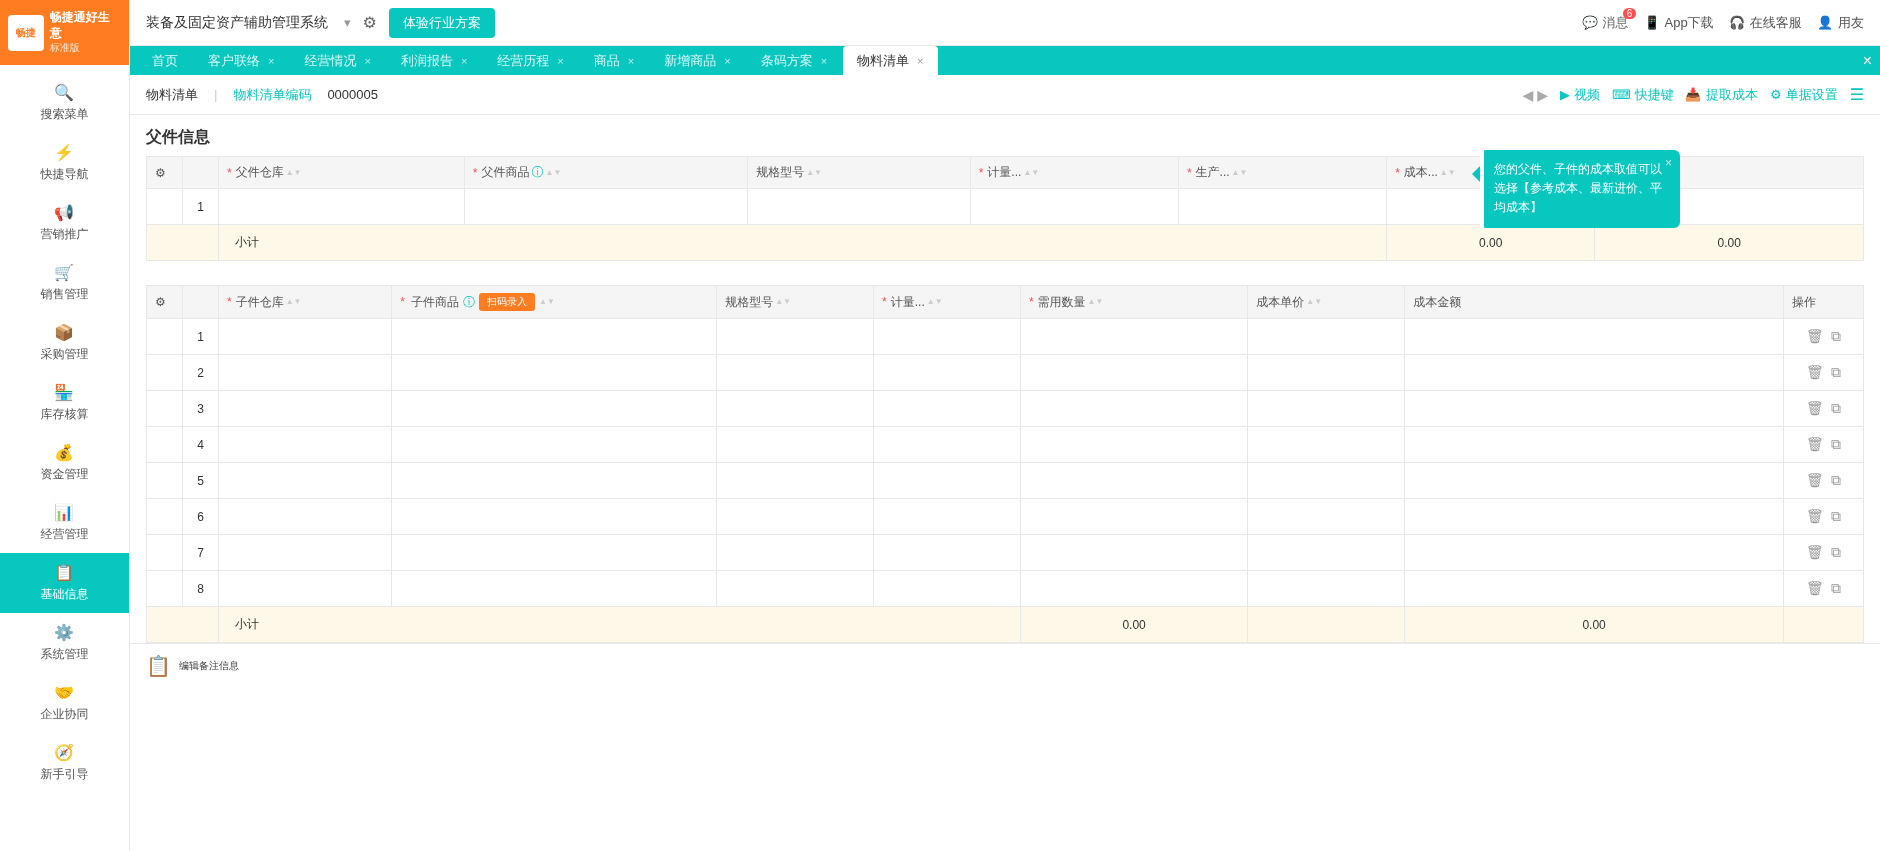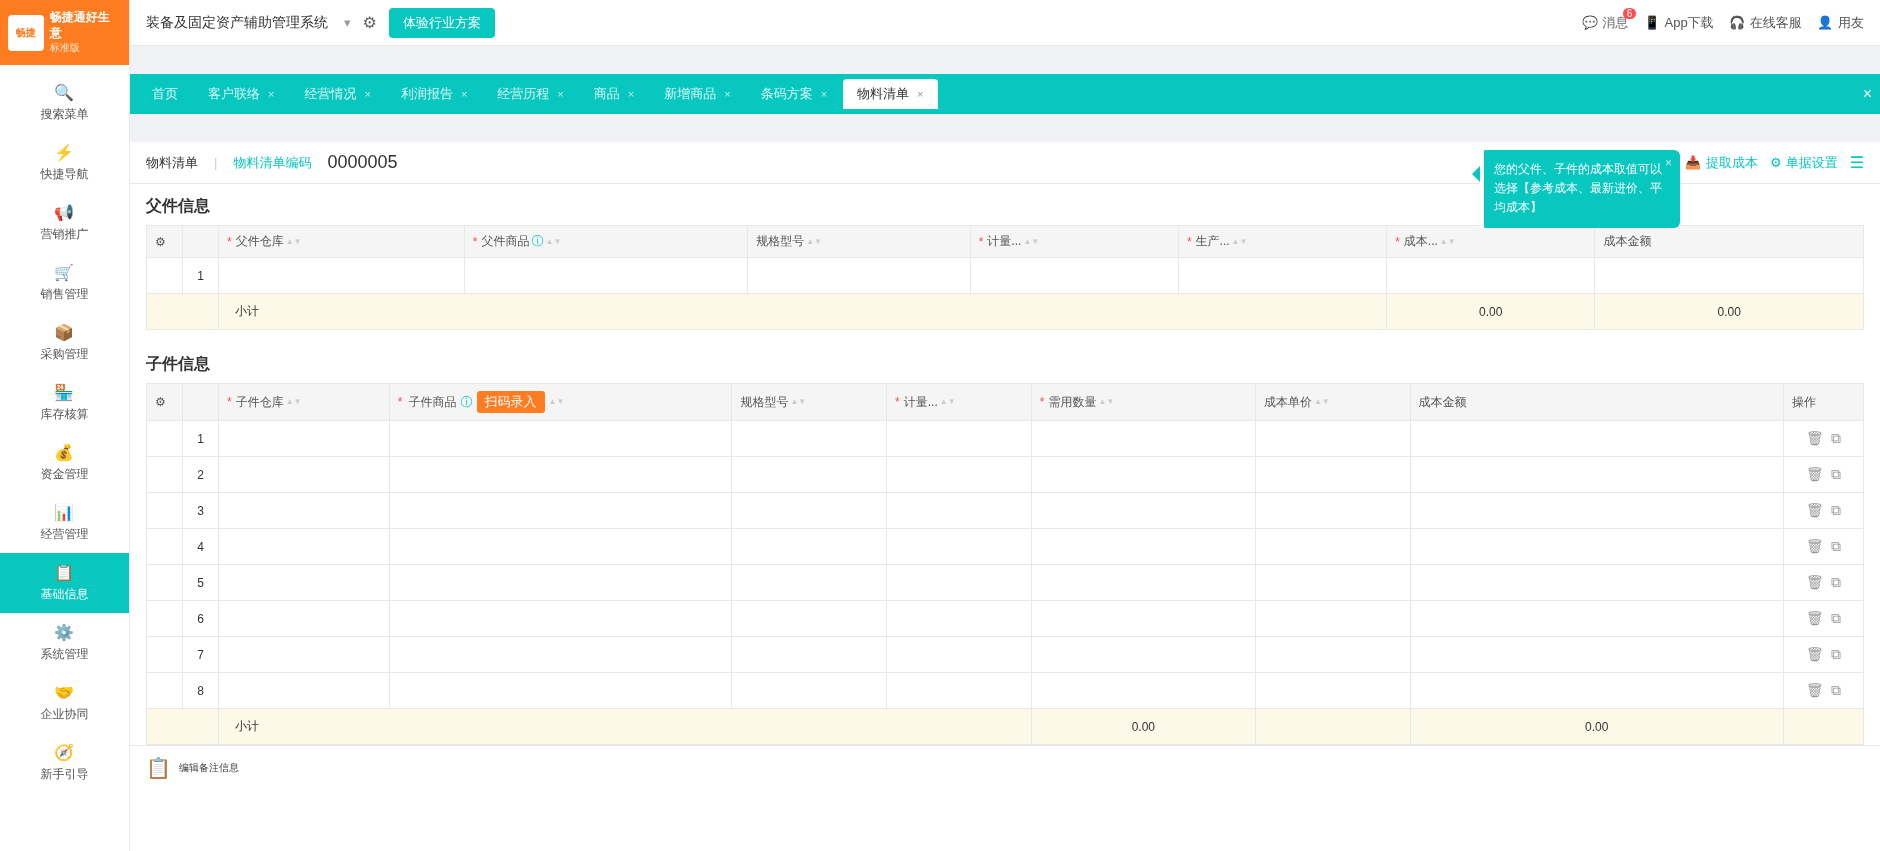--- a/index.html
+++ b/index.html
@@ -11,68 +11,68 @@
     .sidebar-logo { width: 36px; height: 36px; background: #fff; border-radius: 4px; display: flex; align-items: center; justify-content: center; }
     .sidebar-logo-text { font-size: 10px; color: #ff7c20; font-weight: bold; line-height: 1.2; }
     .sidebar-brand { color: #fff; font-size: 12px; font-weight: bold; line-height: 1.3; }
     .sidebar-subtitle { color: rgba(255,255,255,0.8); font-size: 10px; font-family: Liberation Mono, monospace; }
     .sidebar-nav { flex: 1; overflow-y: auto; padding: 8px 0; }
     .sidebar-item { display: flex; flex-direction: column; align-items: center; padding: 10px 0; cursor: pointer; color: #555; font-size: 12px; gap: 4px; }
     .sidebar-item.active { color: #fff; background: #07c7bf; }
     .sidebar-item .icon { font-size: 16px; }
 
     
-    .main { flex: 1; display: flex; flex-direction: column; overflow: hidden; gap: 28px; }
+    .main { flex: 1; display: flex; flex-direction: column; overflow: hidden; }
 
     
     .top-header { background: #fff; padding: 0 16px; height: 46px; display: flex; align-items: center; justify-content: space-between; border-bottom: 1px solid #e8e8e8; }
     .top-header-left { display: flex; align-items: center; gap: 12px; }
     .system-title { font-size: 14px; color: #333; font-weight: 500; }
     .system-title-arrow { color: #999; margin-left: 4px; }
     .top-header-btn { background: #07c7bf; color: #fff; border: none; border-radius: 4px; padding: 6px 14px; cursor: pointer; font-size: 13px; }
     .settings-icon { color: #666; cursor: pointer; font-size: 16px; }
     .top-header-right { display: flex; align-items: center; gap: 16px; color: #666; font-size: 13px; }
     .badge-wrap { position: relative; cursor: pointer; }
     .badge { background: #ff4d4f; color: #fff; border-radius: 10px; font-size: 10px; padding: 0 4px; position: absolute; top: -6px; right: -8px; }
     .top-right-item { cursor: pointer; display: flex; align-items: center; gap: 4px; color: #555; }
 
     
-    .tab-bar { background: #07c7bf; display: flex; align-items: center; height: 40px; padding: 0 8px; gap: 2px; overflow-x: auto; flex-shrink: 0; }
+    .tab-bar { background: #07c7bf; display: flex; align-items: center; height: 29px; padding: 0 8px; gap: 2px; overflow-x: auto; flex-shrink: 0; }
     .tab { display: flex; align-items: center; gap: 6px; padding: 6px 14px; border-radius: 4px 4px 0 0; cursor: pointer; font-size: 13px; color: rgba(255,255,255,0.85); white-space: nowrap; }
     .tab.active { background: #fff; color: #333; }
     .tab-close { font-size: 11px; color: rgba(255,255,255,0.7); cursor: pointer; margin-left: 2px; }
     .tab.active .tab-close { color: #999; }
     .close-all-btn { margin-left: auto; color: #fff; cursor: pointer; font-size: 16px; flex-shrink: 0; }
 
     
     .page-content { flex: 1; overflow-y: auto; background: #fff; padding: 0; }
 
     
     .breadcrumb-bar { display: flex; align-items: center; padding: 10px 16px; border-bottom: 1px solid #e8e8e8; gap: 16px; }
     .breadcrumb-item { font-size: 13px; color: #333; cursor: pointer; }
     .breadcrumb-item.active { color: #07c7bf; font-weight: 500; }
-    .breadcrumb-code { font-size: 18px; color: #333; }
+    .breadcrumb-code { font-size: 13px; color: #333; }
     .breadcrumb-right { margin-left: auto; display: flex; align-items: center; gap: 12px; color: #07c7bf; font-size: 13px; cursor: pointer; }
     .breadcrumb-right-item { display: flex; align-items: center; gap: 4px; cursor: pointer; color: #07c7bf; }
 
     
     .section { padding: 12px 16px 0; }
     .section-title { font-size: 16px; font-weight: 600; color: #333; margin-bottom: 8px; }
 
     
     .data-table { width: 100%; border-collapse: collapse; font-size: 12px; }
     .data-table th { background: #f5f5f5; border: 1px solid #e8e8e8; padding: 7px 8px; text-align: left; color: #555; font-weight: 500; white-space: nowrap; }
     .data-table td { border: 1px solid #e8e8e8; padding: 7px 8px; color: #333; height: 36px; }
     .data-table tr.subtotal td { background: #fef8e8; font-weight: 500; }
     .required-star { color: #ff4d4f; margin-right: 2px; }
     .col-settings { width: 36px; text-align: center; }
     .col-num { width: 36px; text-align: center; color: #999; }
     .col-action { width: 80px; text-align: center; }
     .action-btn { cursor: pointer; color: #999; font-size: 14px; margin: 0 2px; }
-    .scan-btn { background: #ff7c20; color: #fff; border: none; border-radius: 3px; padding: 2px 8px; font-size: 13px; cursor: pointer; }
+    .scan-btn { background: #ff7c20; color: #fff; border: none; border-radius: 3px; padding: 2px 8px; font-size: 10px; cursor: pointer; }
     .value-cell { text-align: center; color: #333; }
     .subtotal-label { padding-left: 8px; margin-top: 15px; }
 
     
     .tooltip-container { position: fixed; top: 150px; right: 200px; z-index: 100; }
     .tooltip-box { background: #07c7bf; color: #fff; padding: 10px 14px; border-radius: 6px; font-size: 12px; max-width: 200px; line-height: 1.6; position: relative; }
     .tooltip-box::before { content: ''; position: absolute; left: -8px; top: 16px; border: 8px solid transparent; border-right-color: #07c7bf; border-left: none; }
     .tooltip-close { position: absolute; top: 4px; right: 8px; cursor: pointer; font-size: 12px; color: rgba(255,255,255,0.8); }
     .tooltip-indicator { width: 4px; background: #fff; position: absolute; left: 0; top: 0; bottom: 0; border-radius: 3px 0 0 3px; }
 
@@ -306,21 +306,20 @@
             <td colspan="2"></td>
             <td colspan="5"><span class="subtotal-label">小计</span></td>
             <td class="value-cell">0.00</td>
             <td class="value-cell">0.00</td>
           </tr>
         </tbody>
       </table>
     </div>
 
     <div class="section" style="margin-top:12px;">
-      <div class="section-title">子件信息</div>
       <table class="data-table">
         <thead>
           <tr>
             <th class="col-settings">
               <span>⚙</span>
             </th>
             <th class="col-num"></th>
             <th>
               <div class="th-sort"><span class="required-star">*</span>子件仓库<span class="sort-arrows">▲▼</span></div>
             </th>

